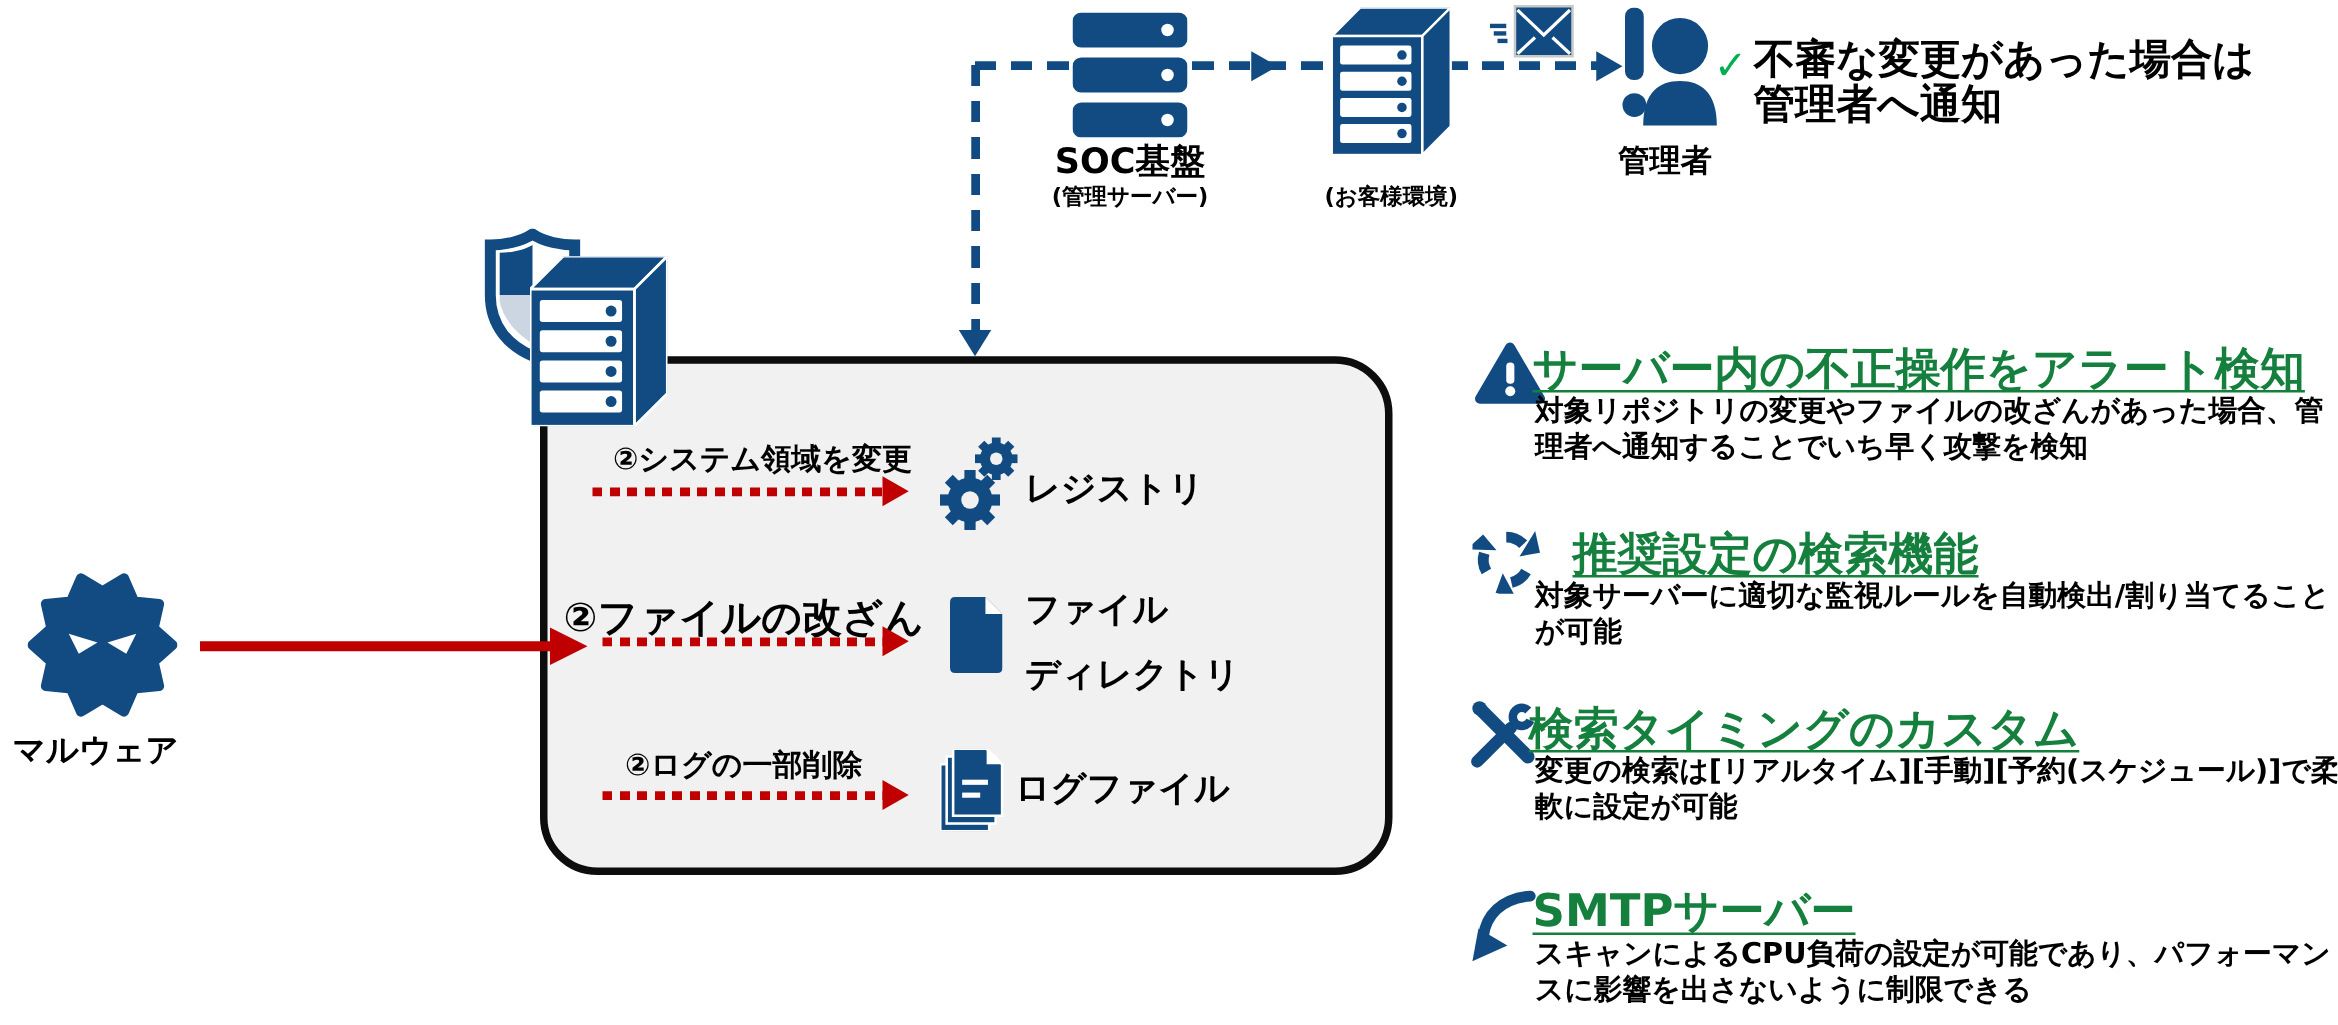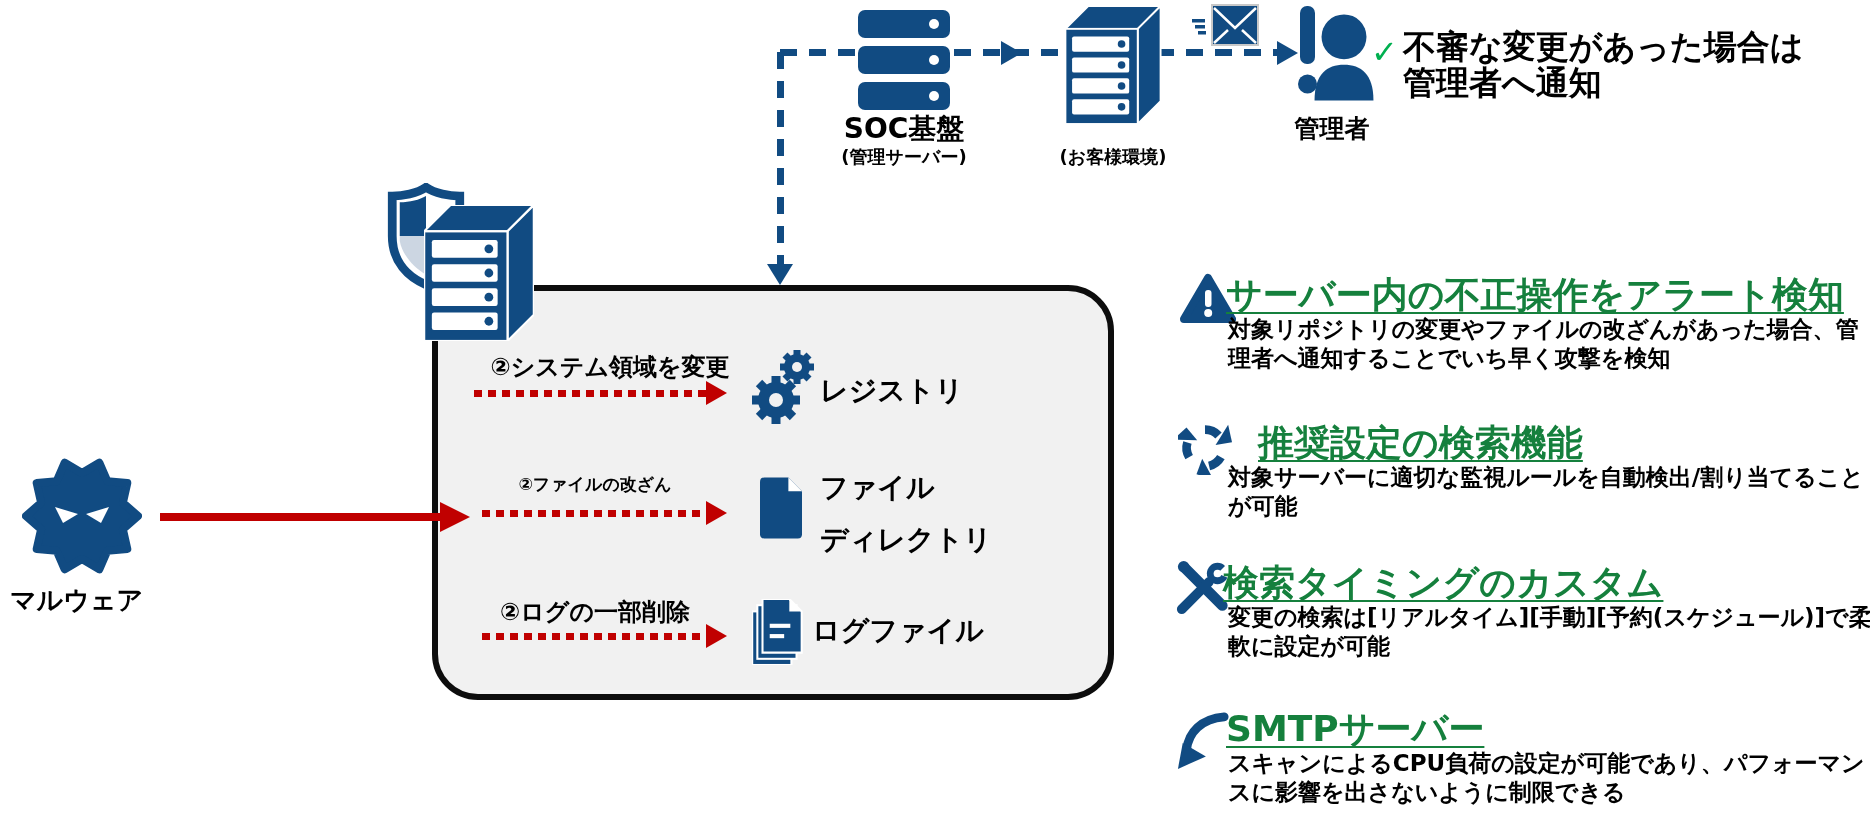--- a/index.html
+++ b/index.html
@@ -151,21 +151,21 @@
         <rect x="-4.5" y="-24" width="9" height="11" transform="rotate(225)"></rect>
         <rect x="-4.5" y="-24" width="9" height="11" transform="rotate(270)"></rect>
         <rect x="-4.5" y="-24" width="9" height="11" transform="rotate(315)"></rect>
       </g>
       <circle r="18"></circle>
       <circle r="7" fill="#f1f1f1"></circle>
     </g>
   </svg>
   <div class="abs b node-label" style="left:820px;top:372px;z-index:2;">レジストリ</div>
 
-  <div class="abs b center" style="left:450px;top:473px;width:290px;font-size:17px;z-index:2;">②ファイルの改ざん</div>
+  <div class="abs b center" style="left:450px;top:473px;width:290px;font-size:32px;z-index:2;">②ファイルの改ざん</div>
   <div class="abs dot-h" style="left:482px;top:510px;width:224px;z-index:2;"></div>
   <div class="abs head-right-red" style="left:706px;top:501px;z-index:2;"></div>
   <svg class="abs icon" style="left:760px;top:477px;" width="42" height="62" viewBox="0 0 40 58">
     <path d="M4,0 H27 L40,13 V54 Q40,58 36,58 H4 Q0,58 0,54 V4 Q0,0 4,0 Z" fill="#114b82"></path>
     <polygon points="27,0 40,13 27,13" fill="#fff"></polygon>
   </svg>
   <div class="abs b pre node-label" style="left:820px;top:462px;line-height:52px;z-index:2;">ファイル
 ディレクトリ</div>
 
   <div class="abs b center" style="left:450px;top:596px;width:290px;font-size:24px;z-index:2;">②ログの一部削除</div>

